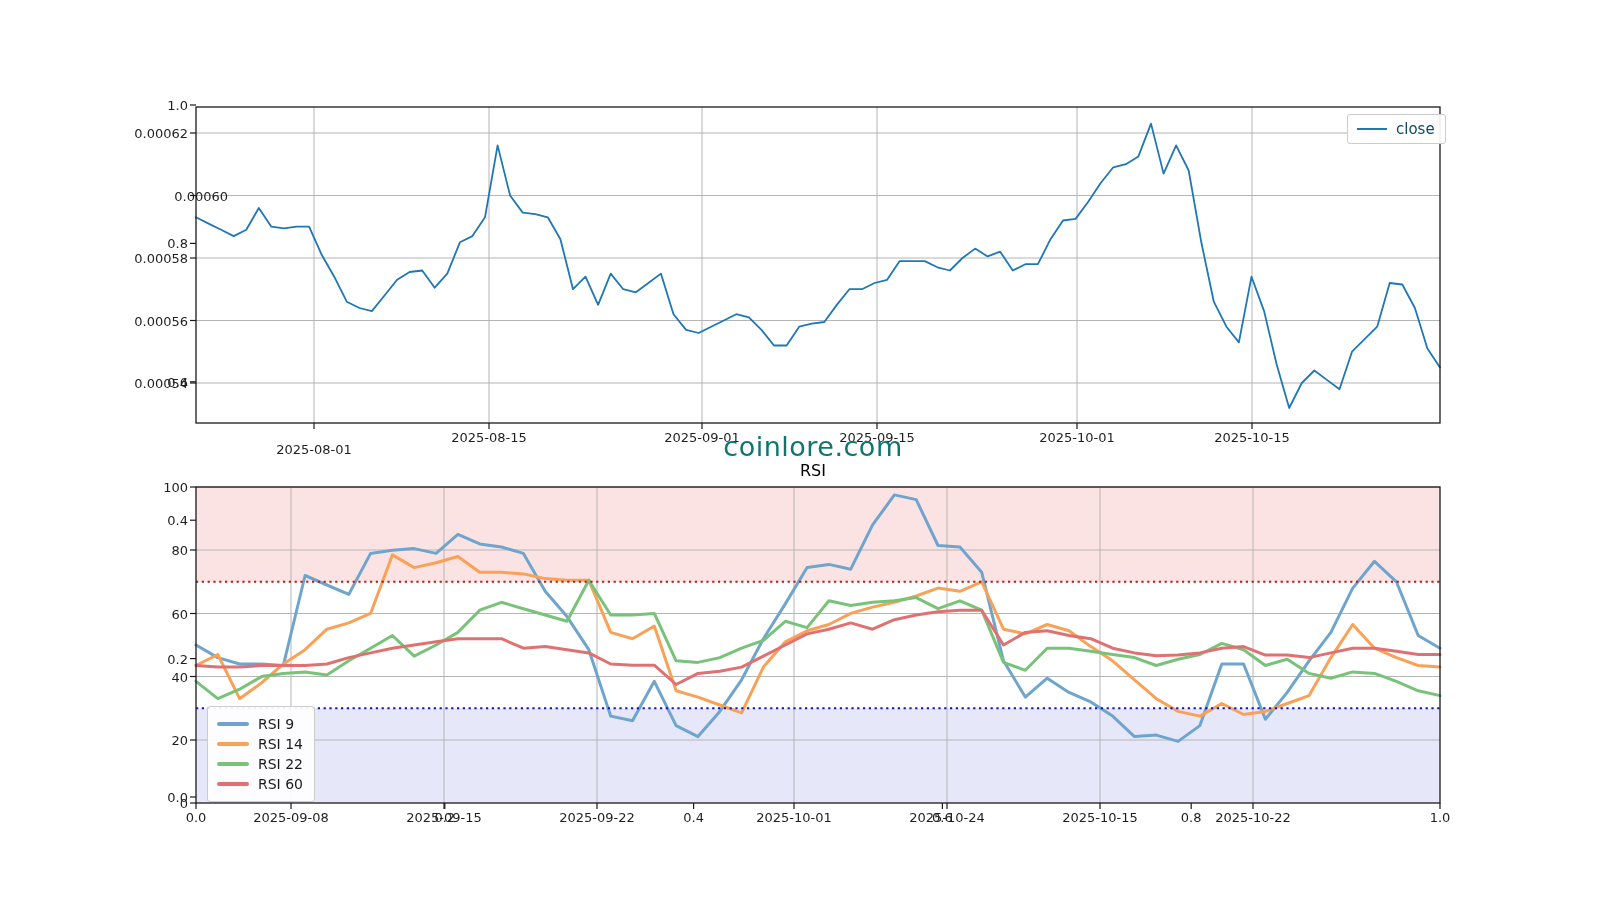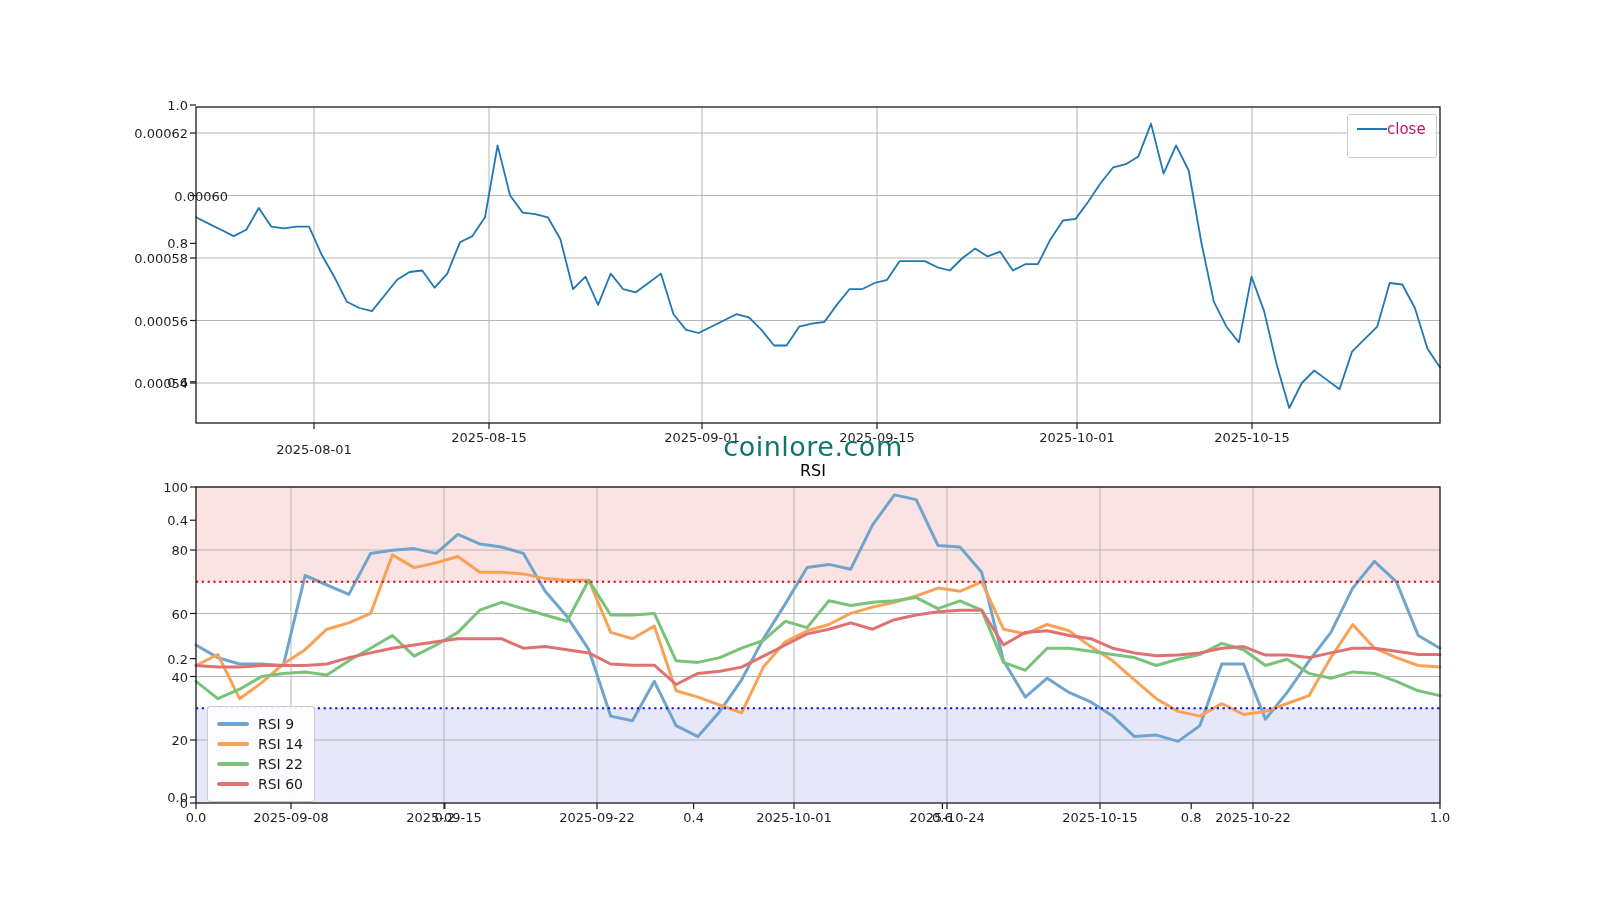--- a/index.html
+++ b/index.html
@@ -8,22 +8,22 @@
   #plot{position:absolute;left:0;top:0;}
   #labels .tick{position:absolute;font-size:13px;color:#1f1f1f;white-space:nowrap;line-height:1;}
   #labels .yl{transform:translate(-100%,-50%);}
   #labels .xl{transform:translate(-50%,0);}
   .watermark{position:absolute;left:813px;top:446px;transform:translate(-50%,-50%);
              font-size:27px;color:#0f766e;letter-spacing:0.5px;text-align:center;}
   .rsi-title{position:absolute;left:813px;top:461px;transform:translate(-50%,0);
              font-size:16px;color:#000000;}
   .legend{position:absolute;background:rgba(255,255,255,0.92);border:1px solid #cccccc;
           border-radius:3px;box-sizing:border-box;}
-  .legend-price{left:1347px;top:114px;padding:5px 10px 19px 9px;display:flex;align-items:center;
-                font-size:15px;color:#be185d;}
+  .legend-price{left:1347px;top:114px;padding:5px 10px 5px 9px;display:flex;align-items:center;gap:9px;
+                font-size:15px;color:#0c4a6e;}
   .legend-price .sample{display:inline-block;width:30px;height:2px;background:#1f77b4;}
   .legend-rsi{left:207px;top:706px;padding:7px 11px 7px 9px;font-size:14px;color:#1a1a1a;}
   .legend-rsi .row{display:flex;align-items:center;gap:9px;height:20px;}
   .legend-rsi .sample{display:inline-block;width:32px;height:4px;border-radius:2px;background:#999;}
 </style>
 </head>
 <body>
 
 <div class="fig">
   <svg id="plot" width="1600" height="900">

